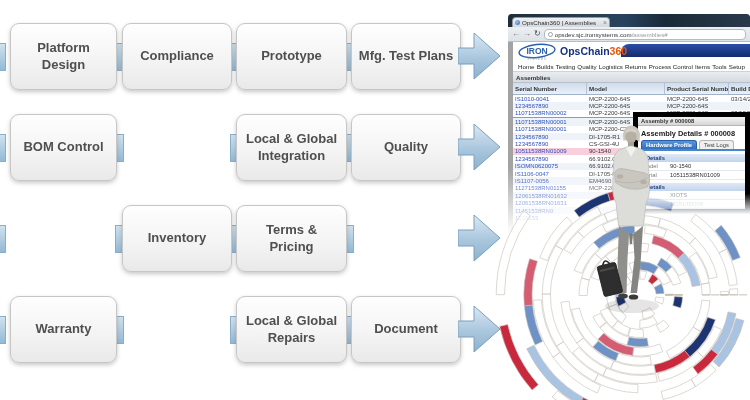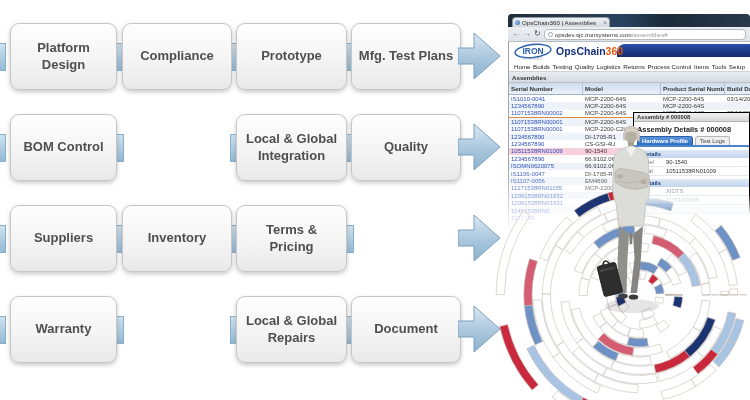--- a/index.html
+++ b/index.html
@@ -36,21 +36,21 @@
   .btab-close{font-size:7px;color:#7b858e;line-height:1;flex:none;}
   .toolbar{height:14px;background:linear-gradient(180deg,#eceff2,#dde2e7);border-bottom:1px solid #b7bec5;
      display:flex;align-items:center;gap:3px;padding:0 4px;}
   .navbtn{font-size:8px;color:#68727b;line-height:1;}
   .omnibox{flex:1;height:9px;background:#fff;border:1px solid #b2bac2;border-radius:4px;
      display:flex;align-items:center;gap:2px;padding:0 3px;overflow:hidden;}
   .scheme{width:5px;height:5px;border-radius:50%;border:1px solid #9aa3ab;box-sizing:border-box;flex:none;}
   .url{font-size:6.2px;white-space:nowrap;}
   .url .dom{color:#333}.url .path{color:#999}
 
-  .app{position:relative;background:#fff;border-left:1px solid #a3a3a3;height:199px;overflow:hidden;}
+  .app{position:relative;background:#fff;border-left:5px solid #a3a3a3;height:199px;overflow:hidden;}
   .appheader{position:relative;height:19px;background:#fff;}
   .ironlogo{position:absolute;left:3px;top:1px;}
   .wordmark{position:absolute;left:47px;top:3px;font-size:10.5px;font-weight:bold;white-space:nowrap;z-index:2;text-align:center;}
   .wordmark .ops{color:#15307f}.wordmark .n360{color:#e8550e}
   .bluetab{position:absolute;left:108px;right:0;top:2px;height:13px;border-radius:8px 0 0 0;
      background:linear-gradient(180deg,#2a4da6,#142c6e);}
   .appnav{height:10px;display:flex;align-items:center;justify-content:space-between;
      padding:0 5px;border-bottom:1px solid #d2d2d2;}
   .appnav span{font-size:6.2px;color:#222;white-space:nowrap;}
   .secbar{height:10px;background:linear-gradient(180deg,#e9edf1,#d4dae0);border-bottom:1px solid #b9c0c7;
@@ -63,21 +63,21 @@
   .trow{height:7.4px;display:flex;align-items:center;font-size:6px;white-space:nowrap;}
   .trow:nth-child(even){background:#eef2f9;}
   .trow div{padding:0 2px;box-sizing:border-box;overflow:hidden;}
   .trow .serial{color:#2b4fbb;}
   .trow .model{color:#3a3a3a}.trow .prod{color:#3a3a3a}.trow .date{color:#3a3a3a}
   .trow.hl{background:#f7cfdd;}
   .trow.divider{border-bottom:1px solid #d98a3d;}
 
   
   .panel{position:absolute;left:633px;top:112px;width:117px;height:102px;z-index:4;background:#fff;
-     border:1px solid #000000;box-shadow:0 1px 3px rgba(0,0,0,.3);box-sizing:border-box;
+     border:5px solid #000000;box-shadow:0 1px 3px rgba(0,0,0,.3);box-sizing:border-box;
      -webkit-mask-image:linear-gradient(180deg,#000 80%,rgba(0,0,0,0) 100%);
      mask-image:linear-gradient(180deg,#000 80%,rgba(0,0,0,0) 100%);}
   .phead{height:8px;background:linear-gradient(180deg,#f3f3f3,#d6d6d6);border-bottom:1px solid #b5b5b5;
      font-size:5.8px;font-weight:bold;color:#333;display:flex;align-items:center;padding:0 3px;}
   .ptitle{font-size:7.4px;font-weight:bold;color:#1a1a1a;padding:3px 3px 2px 3px;}
   .ptabs{display:flex;gap:2px;padding:0 3px;border-bottom:2px solid #4a85cc;align-items:flex-end;}
   .ptab{font-size:5.8px;padding:1px 4px;border-radius:3px 3px 0 0;white-space:nowrap;}
   .ptab.active{background:linear-gradient(180deg,#5a95d8,#2f6fc0);color:#fff;font-weight:bold;border:1px solid #2a5fa8;border-bottom:none;}
   .ptab.idle{background:#efefef;color:#444;border:1px solid #b5b5b5;border-bottom:none;}
   .psec{height:8px;background:linear-gradient(180deg,#dfe9f6,#c3d4ec);display:flex;align-items:center;
@@ -130,21 +130,20 @@
     <svg class="arrow" width="44" height="50">
       <polygon points="0,17 16,17 16,2 42,25 16,48 16,33 0,33" fill="url(#ag1)" stroke="#7ba0bd" stroke-width="1"></polygon>
     </svg>
   </div>
 
   <div class="drow r3">
     <div class="conn k0"></div>
     <div class="conn kk1"></div>
     <div class="conn kk2"></div>
     <div class="conn kk3"></div>
-    <div class="pbox c1">Suppliers</div>
     <div class="pbox c2">Inventory</div>
     <div class="pbox c3">Terms &amp;
 Pricing</div>
     <svg class="arrow" width="44" height="50">
       <polygon points="0,17 16,17 16,2 42,25 16,48 16,33 0,33" fill="url(#ag1)" stroke="#7ba0bd" stroke-width="1"></polygon>
     </svg>
   </div>
 
   <div class="drow r4">
     <div class="conn k0"></div>

